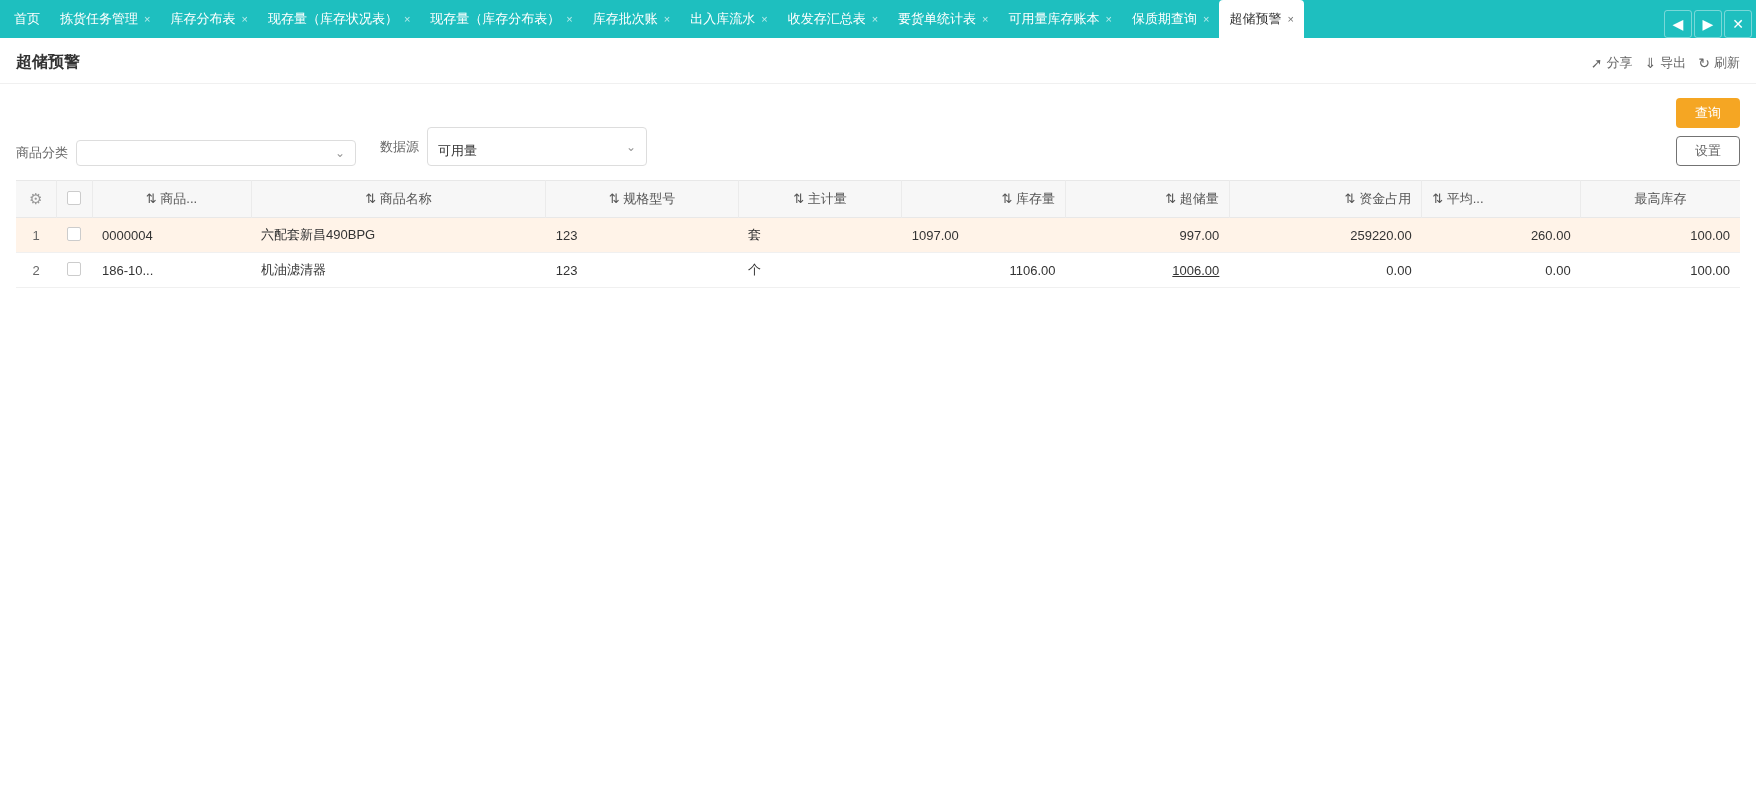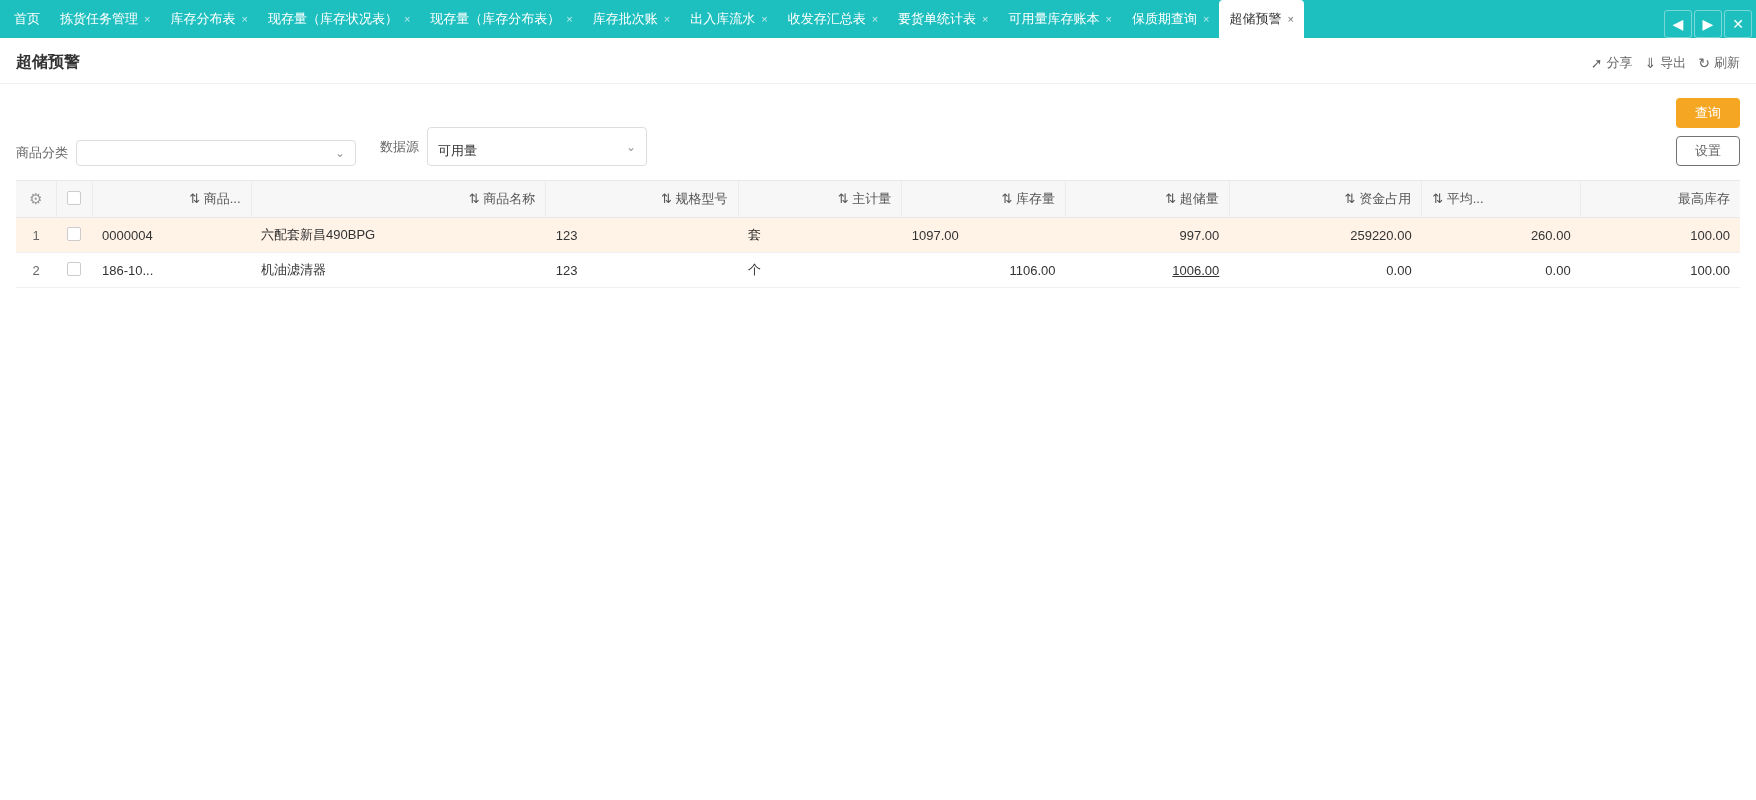--- a/index.html
+++ b/index.html
@@ -158,21 +158,21 @@
       border-collapse: collapse;
       font-size: 13px;
     }
     thead tr {
       background: #f7f7f7;
       border-top: 1px solid #e8e8e8;
       border-bottom: 1px solid #e8e8e8;
     }
     th {
       padding: 9px 10px;
-      text-align: right;
+      text-align: center;
       color: #555;
       font-weight: normal;
       white-space: nowrap;
       border-right: 1px solid #ebebeb;
       position: relative;
     }
     th:last-child { border-right: none; }
     .th-settings {
       width: 40px;
       text-align: center;

